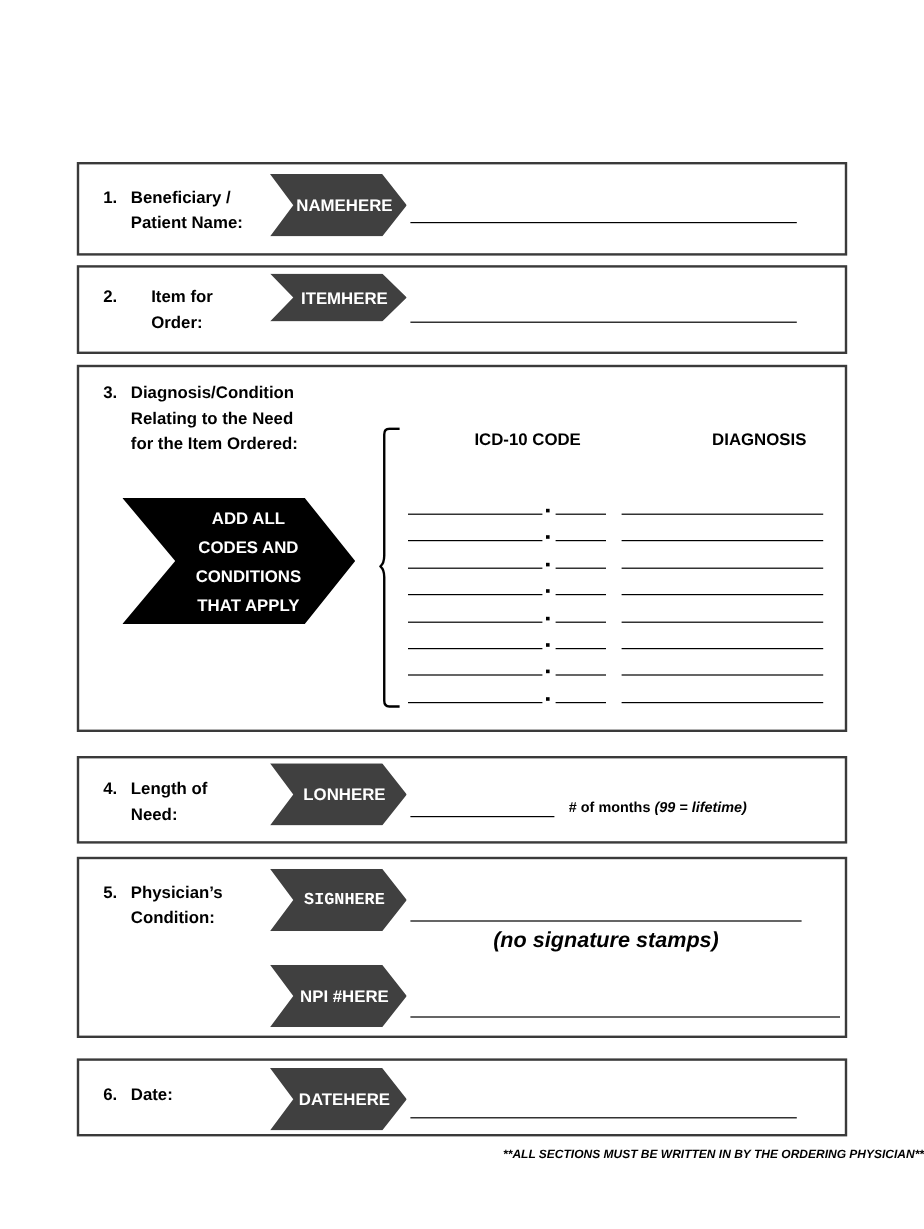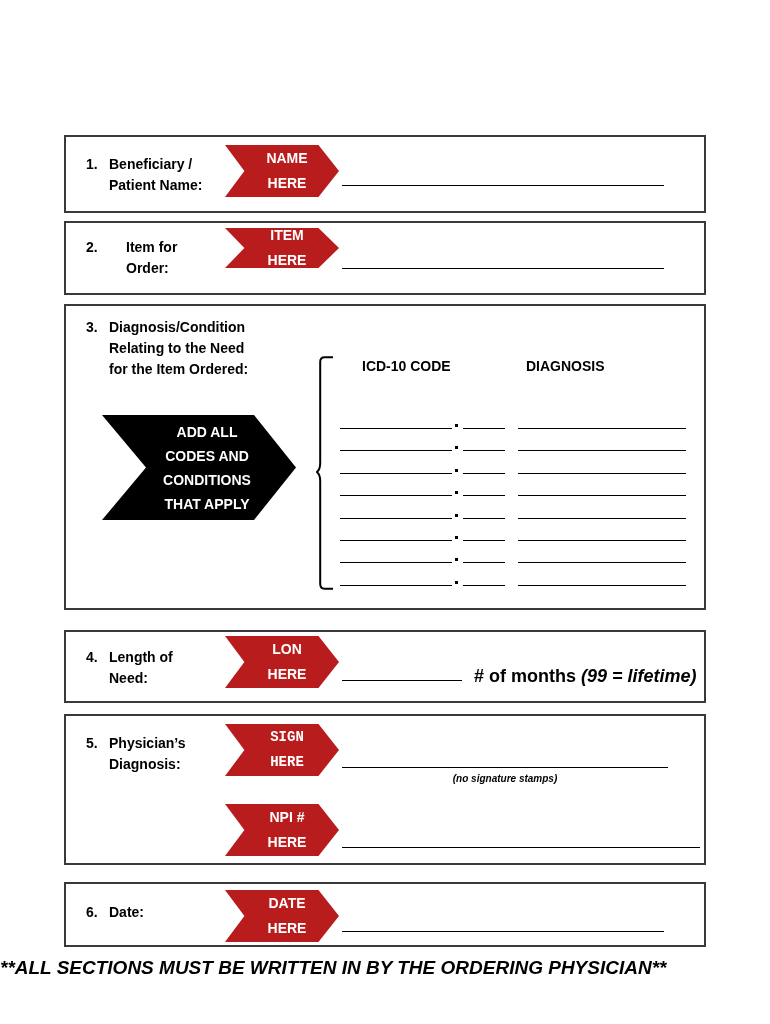--- a/index.html
+++ b/index.html
@@ -60,30 +60,30 @@
   .sec-num {
     position: absolute;
     font-size: 14px;
     font-weight: bold;
     line-height: 21px;
   }
 
   
   .arrow {
     position: absolute;
-    background: #b91c1c;
+    background: #404040;
     color: #ffffff;
     font-size: 14px;
     font-weight: bold;
     line-height: 25px;
     text-align: center;
     -webkit-clip-path: polygon(0 0, 82% 0, 100% 50%, 82% 100%, 0 100%, 17% 50%);
     clip-path: polygon(0 0, 82% 0, 100% 50%, 82% 100%, 0 100%, 17% 50%);
     display: flex;
-    flex-direction: column;
+    flex-direction: row;
     justify-content: center;
     align-items: center;
     padding-left: 10px;
     box-sizing: border-box;
   }
   .arrow span { display: block; }
 
   .arrow-big {
     position: absolute;
     background: #000000;
@@ -112,53 +112,53 @@
   .rule-thin {
     position: absolute;
     border-bottom: 1.3px solid #000000;
     height: 0;
   }
 
   .col-head {
     position: absolute;
     font-size: 14px;
     font-weight: bold;
-    text-align: left;
+    text-align: right;
   }
 
   .dot {
     position: absolute;
     width: 3px;
     height: 3px;
     background: #000000;
   }
 
   .note-bold {
     position: absolute;
-    font-size: 18px;
+    font-size: 12px;
     font-weight: bold;
   }
   .note-bi {
     font-style: italic;
     font-weight: bold;
   }
   .caption-bi {
     position: absolute;
-    font-size: 10px;
+    font-size: 18px;
     font-weight: bold;
     font-style: italic;
     text-align: center;
   }
 
   .footer {
     position: absolute;
     left: 0; right: 0;
     top: 957px;
-    text-align: left;
-    font-size: 19px;
+    text-align: right;
+    font-size: 10px;
     font-weight: bold;
     font-style: italic;
   }
 
   .brace {
     position: absolute;
     left: 316px;
     top: 356px;
     width: 18px;
     height: 234px;
@@ -266,21 +266,21 @@
 
     <div class="note-bold" style="left:408px; top:34px;">
       <span># of months</span>
       <span class="note-bi">(99 = lifetime)</span>
     </div>
   </div>
 
   <div class="box" style="top:714px; height:151px;">
     <div class="sec-num" style="left:20px; top:17px;">5.</div>
     <div class="sec-label" style="left:43px; top:17px;">Physician’s
-Diagnosis:</div>
+Condition:</div>
 
     <div class="arrow" style="left:159px; top:8px; width:114px; height:52px;font-family:Liberation Mono, monospace;">
       <span>SIGN</span>
       <span>HERE</span>
     </div>
 
     <div class="rule" style="left:276px; top:51px; width:326px;"></div>
 
     <div class="caption-bi" style="left:276px; top:57px; width:326px;">(no signature stamps)</div>
 

